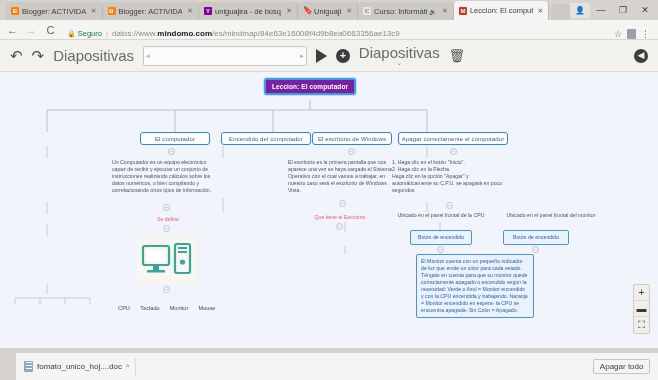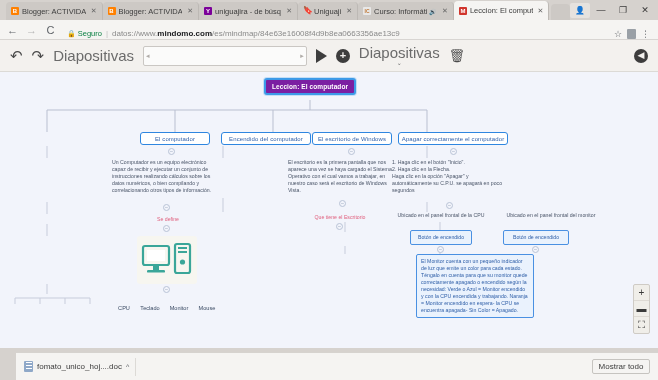--- a/index.html
+++ b/index.html
@@ -495,18 +495,18 @@
     </div>
   </div>
 
   <div class="downloadbar">
     <div class="dl-item">
       <span class="dl-file-icon"></span>
       <span>fomato_unico_hoj....doc</span>
       <span class="dl-caret">^</span>
     </div>
     <div class="dl-right">
-      <span class="dl-showall">Mostrar todo</span>
+      <span class="dl-showall">Apagar todo</span>
       <span class="dl-close">✕</span>
     </div>
   </div>
 
 </div>
 
 </body></html>

